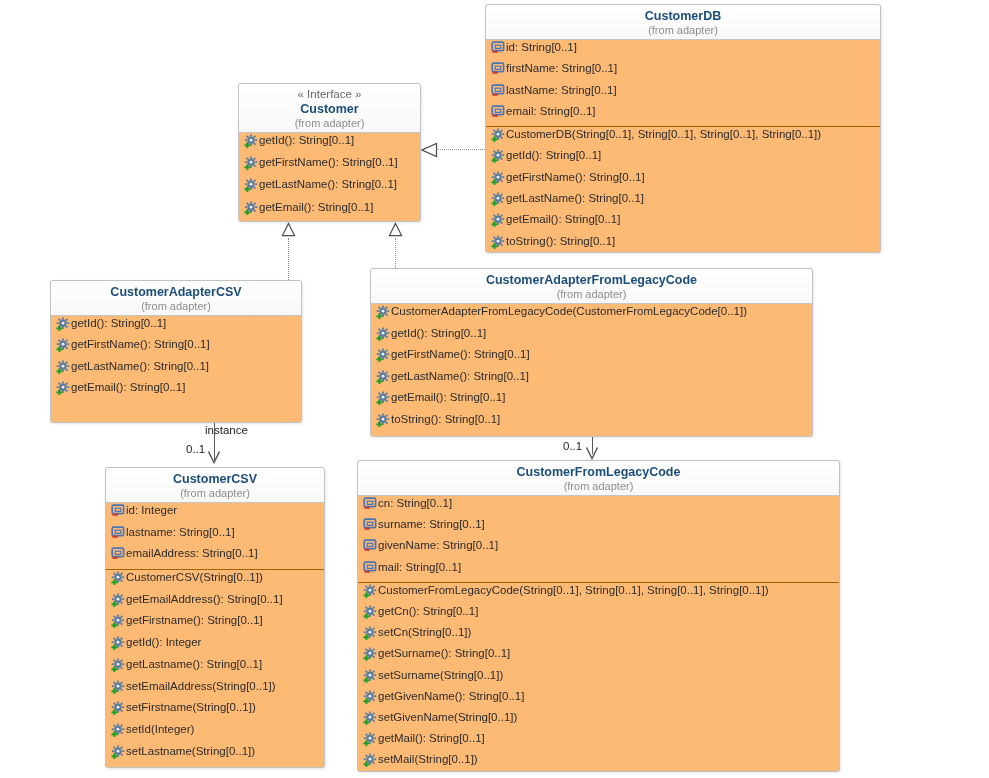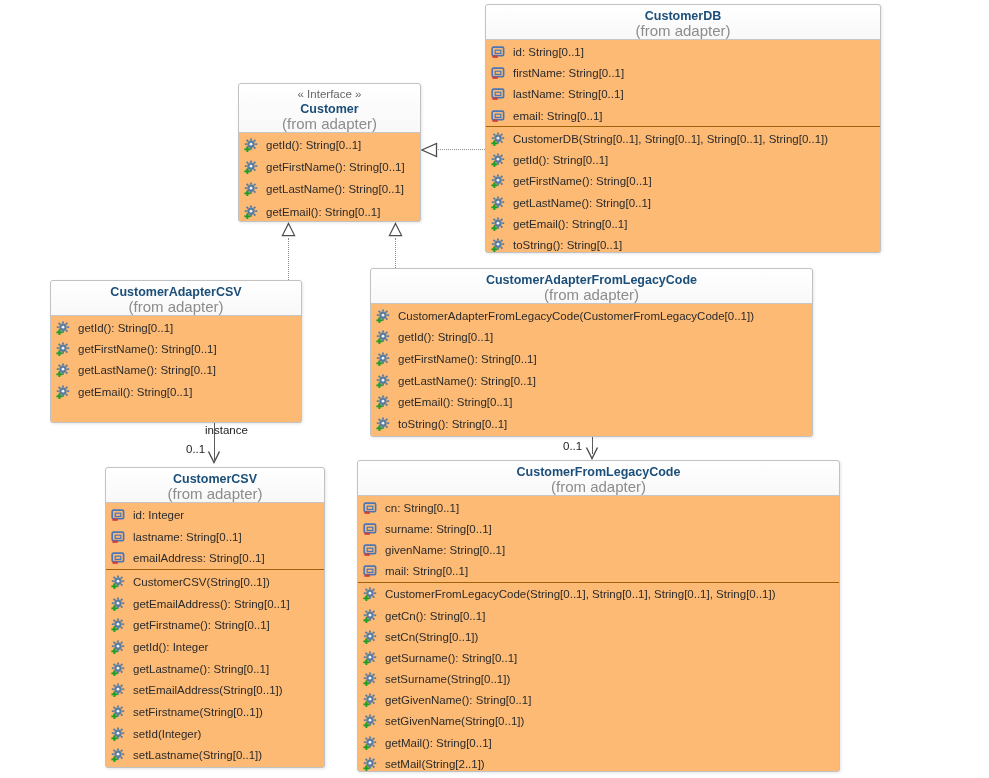--- a/index.html
+++ b/index.html
@@ -4,24 +4,24 @@
 <style>
   html,body{margin:0;padding:0;background:#ffffff;}
   body{width:989px;height:778px;position:relative;font-family:"Liberation Sans",sans-serif;}
   .stage{position:absolute;left:0;top:0;width:989px;height:778px;}
   .uml-box{position:absolute;box-sizing:border-box;border:1px solid #c2c2c2;border-radius:3px;
            background:#fdba74;box-shadow:1px 1px 3px rgba(0,0,0,.10);overflow:hidden;}
   .hdr{background:linear-gradient(180deg,#ffffff 0%,#f8f8f8 100%);text-align:center;
        padding:3px 4px 2px 4px;border-bottom:1px solid #c6c6c6;}
   .stereo{font-size:11.5px;color:#666;line-height:14px;}
   .cls-name{font-size:12.5px;font-weight:bold;color:var(--title,#1b4e79);line-height:16px;}
-  .from{font-size:15px;color:#8c8c8c;line-height:13px;}
+  .from{font-size:11px;color:#8c8c8c;line-height:13px;}
   .compartment{padding-top:1px;}
   .compartment + .compartment{border-top:1px solid #a16207;}
-  .row{display:flex;align-items:center;gap:8px;padding:0 4px 0 5px;height:var(--rh,21.4px);
+  .row{display:flex;align-items:flex-start;gap:1px;padding:0 4px 0 5px;height:var(--rh,21.4px);
        white-space:nowrap;}
   .ic{flex:0 0 auto;}
   .rt{font-size:11.5px;color:#2b2b2b;}
   .vdot{position:absolute;width:0;border-left:1.5px dotted #8f8f8f;}
   .hdot{position:absolute;height:0;border-top:1.5px dotted #8f8f8f;}
   .vsolid{position:absolute;width:0;border-left:1.5px solid #5c5c5c;}
   .arrow{position:absolute;}
   .lbl{position:absolute;font-size:11.5px;color:#222;line-height:13px;}
 </style>
 </head>
@@ -438,18 +438,18 @@
       <div class="row">
           <svg class="ic" width="14" height="14">
             <use href="#ic-m"></use>
           </svg>
           <span class="rt">getMail(): String[0..1]</span>
         </div>
       <div class="row">
           <svg class="ic" width="14" height="14">
             <use href="#ic-m"></use>
           </svg>
-          <span class="rt">setMail(String[2..1])</span>
+          <span class="rt">setMail(String[0..1])</span>
         </div>
     </div>
   </div>
 
 </div>
 
 </body></html>

